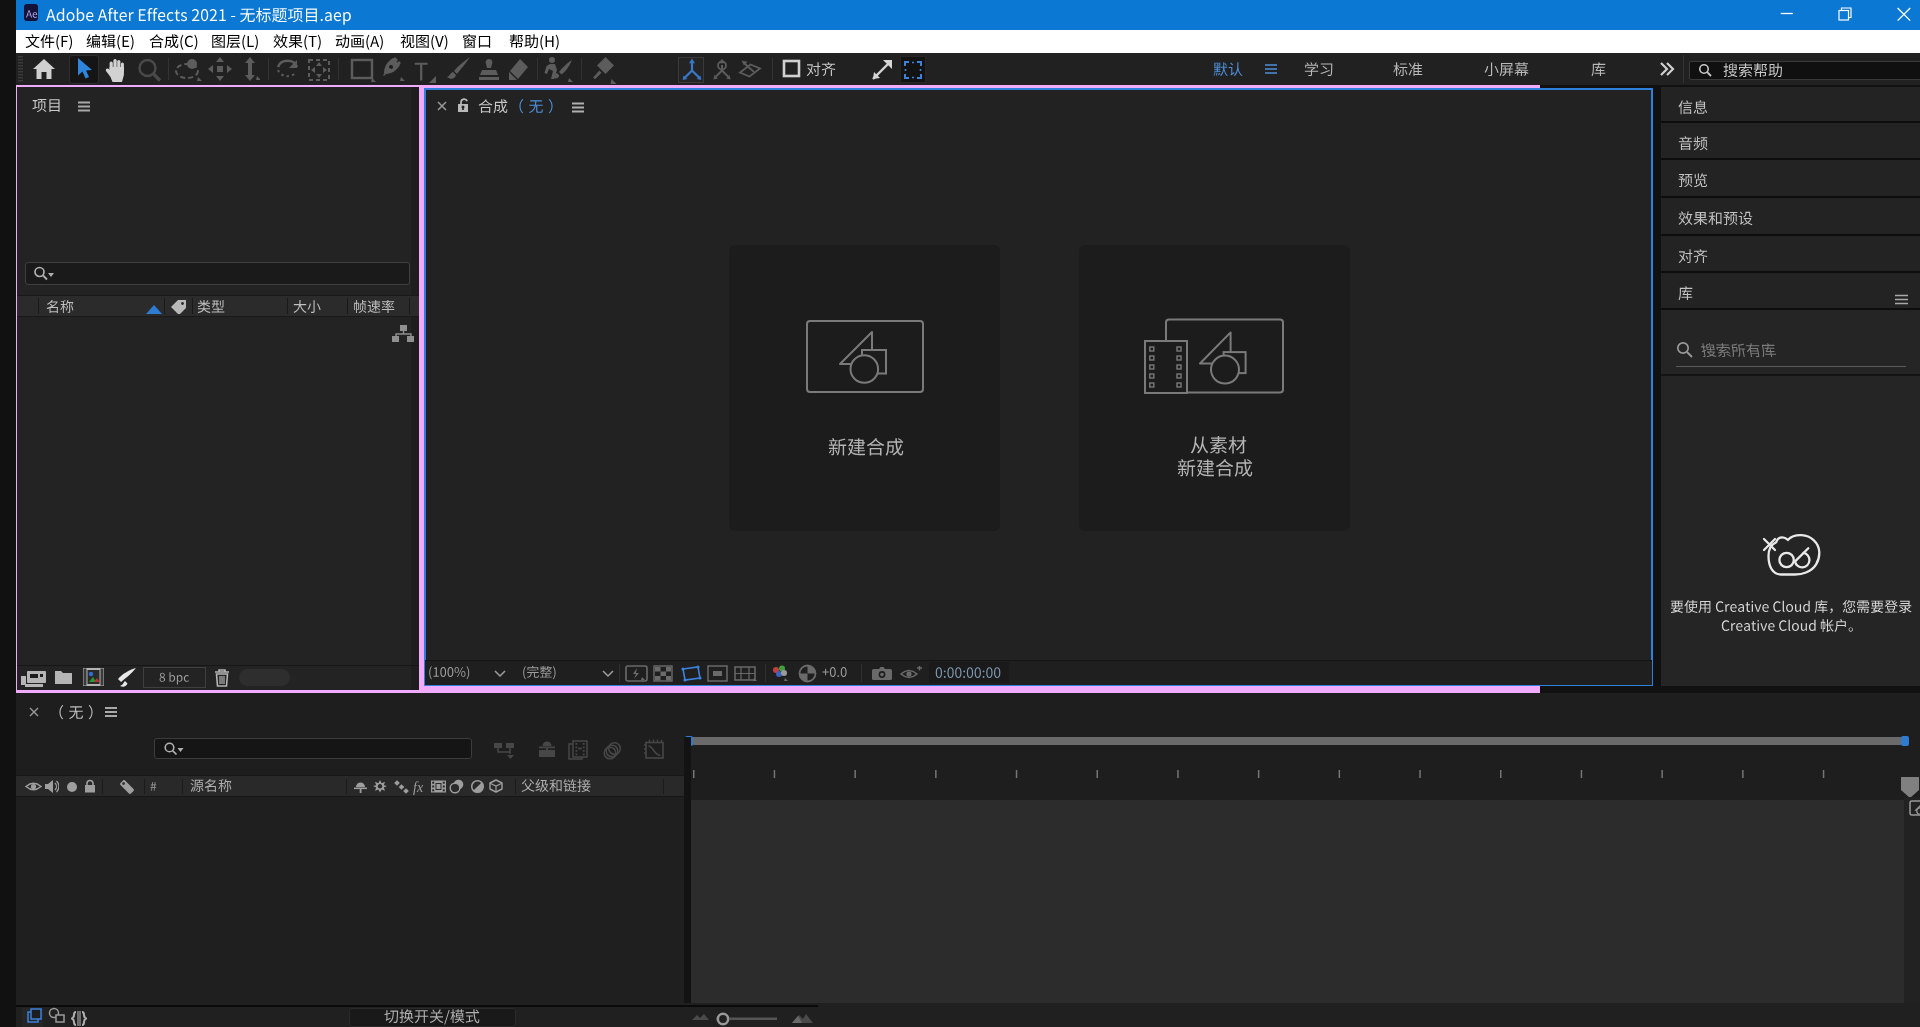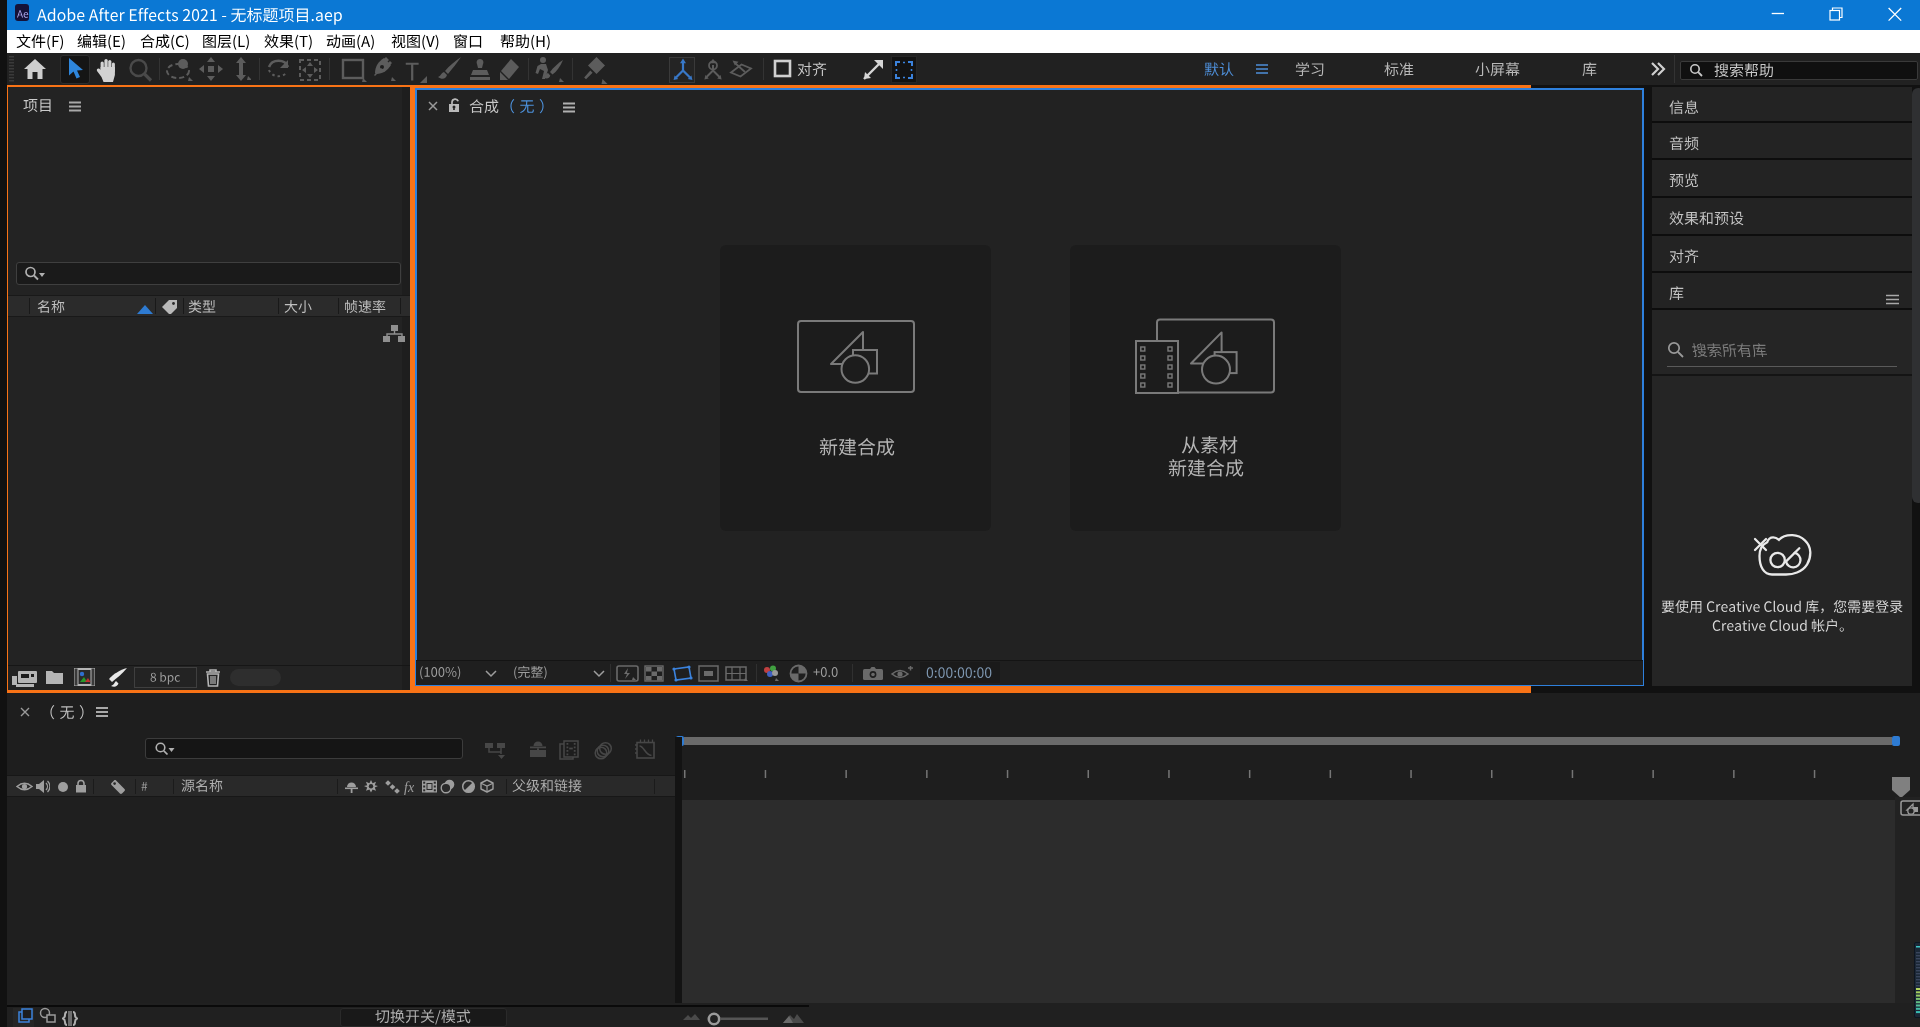--- a/index.html
+++ b/index.html
@@ -1,21 +1,21 @@
 <!DOCTYPE html>
 <html><head><meta charset="utf-8">
 <style>
 html,body{margin:0;padding:0;width:1920px;height:1027px;overflow:hidden;background:#111;
 font-family:"Liberation Sans",sans-serif;}
 *{box-sizing:border-box}
 .abs{position:absolute}
 svg{display:block}
 </style></head>
 <body>
-<div class="abs" style="left:7px;top:0;width:1524px;height:1027px;background:#f97316">
+<div class="abs" style="left:16px;top:0;width:1524px;height:1027px;background:#f0abfc">
 
 <div class="abs" style="left:0;top:0;width:1920px;height:30px;background:#0b78d4"></div>
 <div class="abs" style="left:8px;top:4px;width:14px;height:17px;background:#151238;border-radius:3px"></div>
 <svg style="position:absolute;left:10.0px;top:6.9px;overflow:visible" width="22" height="15">
       <path transform="translate(0 10.6) scale(0.010000 -0.010000)" fill="#b4aef2" d="M4 0H97L168 224H436L506 0H604L355 733H252ZM191 297 227 410C253 493 277 572 300 658H304C328 573 351 493 378 410L413 297Z M920 -13C993 -13 1051 11 1098 42L1066 103C1025 76 983 60 930 60C827 60 756 134 750 250H1116C1118 264 1120 282 1120 302C1120 457 1042 557 903 557C779 557 660 448 660 271C660 92 775 -13 920 -13ZM749 315C760 423 828 484 905 484C990 484 1040 425 1040 315Z"></path>
     </svg>
 <svg style="position:absolute;left:30.0px;top:4.0px;overflow:visible" width="322" height="23">
       <path transform="translate(0 17.0) scale(0.016000 -0.016000)" fill="#ffffff" d="M4 0H97L168 224H436L506 0H604L355 733H252ZM191 297 227 410C253 493 277 572 300 658H304C328 573 351 493 378 410L413 297Z M885 -13C950 -13 1008 22 1050 64H1053L1061 0H1136V796H1044V587L1049 494C1001 533 960 557 896 557C772 557 661 447 661 271C661 90 749 -13 885 -13ZM905 64C810 64 755 141 755 272C755 396 825 480 912 480C957 480 999 464 1044 423V138C999 88 955 64 905 64Z M1531 -13C1664 -13 1782 91 1782 271C1782 452 1664 557 1531 557C1398 557 1280 452 1280 271C1280 91 1398 -13 1531 -13ZM1531 63C1437 63 1374 146 1374 271C1374 396 1437 480 1531 480C1625 480 1689 396 1689 271C1689 146 1625 63 1531 63Z M2165 -13C2289 -13 2401 94 2401 280C2401 448 2325 557 2185 557C2124 557 2064 523 2014 481L2018 578V796H1926V0H1999L2007 56H2011C2058 13 2115 -13 2165 -13ZM2150 64C2114 64 2065 78 2018 120V406C2069 454 2117 480 2162 480C2266 480 2306 400 2306 279C2306 145 2240 64 2150 64Z M2764 -13C2837 -13 2895 11 2942 42L2910 103C2869 76 2827 60 2774 60C2671 60 2600 134 2594 250H2960C2962 264 2964 282 2964 302C2964 457 2886 557 2747 557C2623 557 2504 448 2504 271C2504 92 2619 -13 2764 -13ZM2593 315C2604 423 2672 484 2749 484C2834 484 2884 425 2884 315Z M3234 0H3327L3398 224H3666L3736 0H3834L3585 733H3482ZM3421 297 3457 410C3483 493 3507 572 3530 658H3534C3558 573 3581 493 3608 410L3643 297Z M3871 469H3945V0H4036V469H4151V543H4036V629C4036 699 4061 736 4113 736C4132 736 4154 731 4174 721L4194 792C4169 802 4137 809 4103 809C3995 809 3945 740 3945 630V543L3871 538Z M4425 -13C4459 -13 4495 -3 4526 7L4508 76C4490 68 4466 61 4446 61C4383 61 4362 99 4362 165V469H4510V543H4362V696H4286L4276 543L4190 538V469H4271V168C4271 59 4310 -13 4425 -13Z M4852 -13C4925 -13 4983 11 5030 42L4998 103C4957 76 4915 60 4862 60C4759 60 4688 134 4682 250H5048C5050 264 5052 282 5052 302C5052 457 4974 557 4835 557C4711 557 4592 448 4592 271C4592 92 4707 -13 4852 -13ZM4681 315C4692 423 4760 484 4837 484C4922 484 4972 425 4972 315Z M5186 0H5278V349C5314 441 5369 475 5414 475C5437 475 5449 472 5467 466L5484 545C5467 554 5450 557 5426 557C5366 557 5310 513 5272 444H5270L5261 543H5186Z M5807 0H6240V79H5899V346H6177V425H5899V655H6229V733H5807Z M6328 469H6402V0H6493V469H6608V543H6493V629C6493 699 6518 736 6570 736C6589 736 6611 731 6631 721L6651 792C6626 802 6594 809 6560 809C6452 809 6402 740 6402 630V543L6328 538Z M6653 469H6727V0H6818V469H6933V543H6818V629C6818 699 6843 736 6895 736C6914 736 6936 731 6956 721L6976 792C6951 802 6919 809 6885 809C6777 809 6727 740 6727 630V543L6653 538Z M7257 -13C7330 -13 7388 11 7435 42L7403 103C7362 76 7320 60 7267 60C7164 60 7093 134 7087 250H7453C7455 264 7457 282 7457 302C7457 457 7379 557 7240 557C7116 557 6997 448 6997 271C6997 92 7112 -13 7257 -13ZM7086 315C7097 423 7165 484 7242 484C7327 484 7377 425 7377 315Z M7805 -13C7870 -13 7932 13 7981 55L7941 117C7907 87 7863 63 7813 63C7713 63 7645 146 7645 271C7645 396 7717 480 7816 480C7858 480 7893 461 7924 433L7970 493C7932 527 7883 557 7812 557C7672 557 7551 452 7551 271C7551 91 7661 -13 7805 -13Z M8271 -13C8305 -13 8341 -3 8372 7L8354 76C8336 68 8312 61 8292 61C8229 61 8208 99 8208 165V469H8356V543H8208V696H8132L8122 543L8036 538V469H8117V168C8117 59 8156 -13 8271 -13Z M8620 -13C8748 -13 8817 60 8817 148C8817 251 8731 283 8652 313C8591 336 8535 356 8535 407C8535 450 8567 486 8636 486C8684 486 8722 465 8759 438L8803 495C8762 529 8702 557 8635 557C8516 557 8448 489 8448 403C8448 310 8530 274 8606 246C8666 224 8730 198 8730 143C8730 96 8695 58 8623 58C8558 58 8510 84 8462 123L8418 62C8469 19 8543 -13 8620 -13Z M9122 0H9583V79H9380C9343 79 9298 75 9260 72C9432 235 9548 384 9548 531C9548 661 9465 746 9334 746C9241 746 9177 704 9118 639L9171 587C9212 636 9263 672 9323 672C9414 672 9458 611 9458 527C9458 401 9352 255 9122 54Z M9911 -13C10050 -13 10139 113 10139 369C10139 623 10050 746 9911 746C9771 746 9683 623 9683 369C9683 113 9771 -13 9911 -13ZM9911 61C9828 61 9771 154 9771 369C9771 583 9828 674 9911 674C9994 674 10051 583 10051 369C10051 154 9994 61 9911 61Z M10232 0H10693V79H10490C10453 79 10408 75 10370 72C10542 235 10658 384 10658 531C10658 661 10575 746 10444 746C10351 746 10287 704 10228 639L10281 587C10322 636 10373 672 10433 672C10524 672 10568 611 10568 527C10568 401 10462 255 10232 54Z M10831 0H11233V76H11086V733H11016C10976 710 10929 693 10864 681V623H10995V76H10831Z M11568 245H11824V315H11568Z M12207 773V699H12539C12536 628 12533 552 12521 477H12145V404H12507C12466 232 12369 71 12132 -19C12151 -34 12173 -61 12183 -80C12441 23 12541 208 12583 404H12604V60C12604 -31 12632 -57 12736 -57C12757 -57 12900 -57 12923 -57C13019 -57 13043 -15 13053 145C13031 150 12998 163 12980 177C12975 40 12967 17 12918 17C12887 17 12767 17 12743 17C12692 17 12682 24 12682 60V404H13044V477H12596C12607 552 12612 627 12614 699H12987V773Z M13559 764V693H13995V764ZM13872 325C13919 225 13966 95 13981 16L14050 41C14033 120 13985 247 13936 345ZM13584 342C13558 236 13513 129 13457 57C13474 49 13504 28 13518 18C13572 94 13622 211 13653 327ZM13515 525V454H13729V18C13729 5 13725 1 13710 0C13697 0 13650 -1 13598 1C13608 -22 13619 -54 13622 -76C13692 -76 13738 -74 13767 -62C13796 -49 13805 -26 13805 17V454H14049V525ZM13295 840V628H13142V558H13279C13246 434 13181 290 13117 215C13131 196 13151 165 13159 145C13209 209 13258 314 13295 422V-79H13370V444C13404 395 13444 333 13461 301L13505 360C13485 388 13399 498 13370 531V558H13501V628H13370V840Z M14269 615H14473V539H14269ZM14269 743H14473V668H14269ZM14201 798V484H14543V798ZM14788 530C14781 271 14761 143 14551 77C14564 65 14581 42 14587 27C14815 103 14844 248 14851 530ZM14823 186C14886 141 14963 75 15001 33L15047 79C15007 120 14928 183 14867 226ZM14217 302C14212 157 14193 37 14126 -41C14142 -49 14170 -68 14181 -78C14218 -30 14242 28 14257 98C14347 -35 14494 -58 14707 -58H15029C15033 -39 15045 -9 15056 6C14998 4 14753 4 14708 4C14588 5 14488 11 14410 43V186H14576V244H14410V351H14594V410H14142V351H14345V81C14315 105 14290 136 14271 176C14276 214 14279 255 14281 298ZM14633 636V215H14696V579H14934V219H15000V636H14812C14824 664 14837 699 14850 733H15048V794H14592V733H14774C14765 700 14754 664 14743 636Z M15711 500V289C15711 184 15684 56 15412 -19C15428 -34 15450 -61 15459 -77C15742 12 15786 158 15786 289V500ZM15782 91C15859 41 15957 -31 16004 -79L16054 -26C16006 21 15906 90 15829 138ZM15122 184 15141 106C15233 137 15355 179 15472 219L15462 284L15340 247V650H15456V722H15139V650H15265V225ZM15510 624V153H15583V556H15909V155H15984V624H15748C15763 655 15779 692 15795 728H16050V796H15474V728H15706C15696 694 15684 656 15671 624Z M16326 470H16852V305H16326ZM16326 542V704H16852V542ZM16326 233H16852V67H16326ZM16251 778V-74H16326V-6H16852V-74H16930V778Z M17232 -13C17268 -13 17298 15 17298 56C17298 98 17268 126 17232 126C17195 126 17166 98 17166 56C17166 15 17195 -13 17232 -13Z M17588 -13C17655 -13 17716 22 17768 65H17771L17779 0H17854V334C17854 469 17799 557 17666 557C17578 557 17502 518 17453 486L17488 423C17531 452 17588 481 17651 481C17740 481 17763 414 17763 344C17532 318 17430 259 17430 141C17430 43 17497 -13 17588 -13ZM17614 61C17560 61 17518 85 17518 147C17518 217 17580 262 17763 283V132C17710 85 17666 61 17614 61Z M18246 -13C18319 -13 18377 11 18424 42L18392 103C18351 76 18309 60 18256 60C18153 60 18082 134 18076 250H18442C18444 264 18446 282 18446 302C18446 457 18368 557 18229 557C18105 557 17986 448 17986 271C17986 92 18101 -13 18246 -13ZM18075 315C18086 423 18154 484 18231 484C18316 484 18366 425 18366 315Z M18580 -229H18672V-45L18669 50C18718 9 18770 -13 18819 -13C18943 -13 19055 94 19055 280C19055 448 18979 557 18839 557C18776 557 18715 521 18666 480H18664L18655 543H18580ZM18804 64C18768 64 18720 78 18672 120V406C18724 454 18771 480 18816 480C18920 480 18960 400 18960 279C18960 145 18894 64 18804 64Z"></path>
     </svg>
 <svg class="abs" style="left:1753px;top:0" width="167" height="30">

